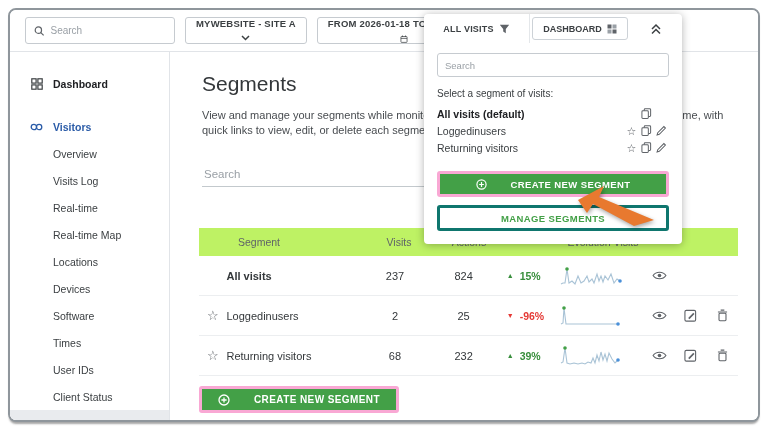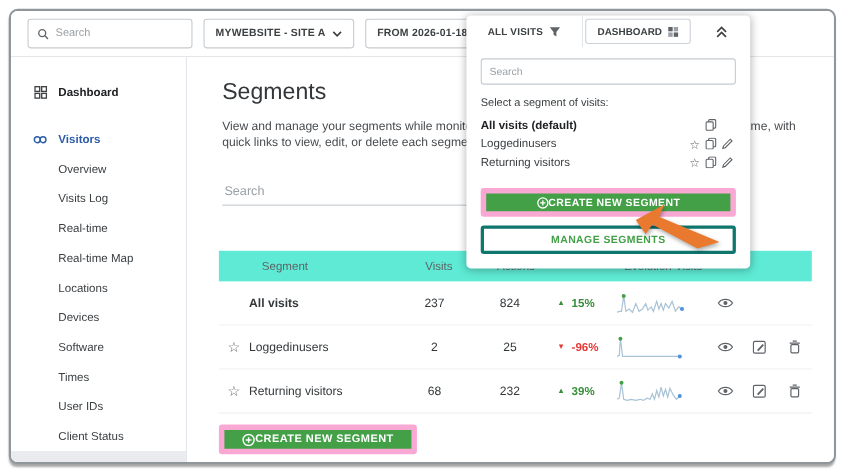--- a/index.html
+++ b/index.html
@@ -8,41 +8,41 @@
   .frame { position:absolute; left:8px; top:8px; width:752px; height:414px; background:#fff;
            border:2px solid #8f969c; border-radius:8px; overflow:hidden;
            box-shadow:0 3px 2px -1px rgba(0,0,0,.35); }
 
   
   .topbar { position:absolute; left:0; top:0; right:0; height:41px; display:flex; align-items:center; padding-left:15px; gap:10px; background:#fff; }
   .topbar-divider { position:absolute; left:0; top:41px; right:0; height:1px; background:#e1e4e8; }
   .searchbox { width:150px; height:27px; border:1px solid #c6cbd0; border-radius:3px; display:flex; align-items:center; padding:0 8px; gap:6px; }
   .searchbox input { border:none; outline:none; width:100%; font-size:10px; color:#333; font-family:inherit; }
   .searchbox input::placeholder { color:#9aa0a6; }
-  .tb-btn { height:27px; border:1px solid #c6cbd0; border-radius:3px; background:#fff; display:flex; align-items:center; gap:6px; padding:0 10px; font-size:9.5px; font-weight:bold; color:#3c4043; letter-spacing:.2px; cursor:pointer; font-family:inherit; }
+  .tb-btn { height:27px; border:1px solid #c6cbd0; border-radius:3px; background:#fff; display:flex; align-items:center; gap:6px; padding:0 10px; font-size:9.5px; font-weight:bold; color:#3c4043; letter-spacing:.2px; cursor:pointer; font-family:inherit;flex-direction:column; }
 
   
   .sidebar { position:absolute; left:0; top:42px; width:160px; bottom:0; border-right:1px solid #e1e4e8; padding-top:18px; background:#fff; }
   .nav-item { height:27px; display:flex; align-items:center; gap:10px; padding-left:20px; font-size:10.5px; color:#3c4043; cursor:pointer; }
   .nav-item .ic { width:13px; display:flex; justify-content:center; }
   .nav-item.top { font-weight:bold; color:#202124; }
   .nav-item.active-section { font-weight:bold; color:#2b5ca8;margin-top:16px; }
   .nav-item.sub { padding-left:43px; }
   .nav-item.selected { background:#e9ebee; }
 
   
   .main { position:absolute; left:161px; top:42px; right:0; bottom:0; background:#fff; }
   .page-title { position:absolute; left:31px; top:20px; font-size:21px; font-weight:500; color:#33373a; }
   .page-desc { position:absolute; left:31px; top:56px; width:548px; font-size:11px; line-height:15px; color:#484c50; }
   .main-search { position:absolute; left:31px; top:112px; width:262px; }
   .main-search input { width:100%; border:none; border-bottom:1px solid #c3c9cd; outline:none; font-size:11.5px; padding:4px 2px 6px 2px; color:#333; font-family:inherit; }
   .main-search input::placeholder { color:#9aa0a6; }
 
   .seg-table { position:absolute; left:28px; right:20px; top:176px; }
-  .t-head { height:28px; background:#5eead4; display:flex; align-items:center; font-size:10.5px; color:#5f6368; }
+  .t-head { height:28px; background:#bef264; display:flex; align-items:center; font-size:10.5px; color:#5f6368; }
   .t-row { height:40px; display:flex; align-items:center; border-bottom:1px solid #eceef0; font-size:11px; color:#33373a; background:#fff; }
   .col-star { width:28px; text-align:center; font-size:13px; color:#5f6368; }
   .col-name { width:146px; }
   .col-name.bold { font-weight:bold; }
   .col-visits { width:52px; text-align:center; }
   .col-actions { width:88px; text-align:center; }
   .num-bold { font-weight:normal; }
   .col-evo { width:140px; display:flex; align-items:center; gap:6px; }
   .h-seg { padding-left:39px; width:174px; }
   .h-visits { width:52px; text-align:center; }
@@ -51,22 +51,22 @@
   .trend { font-size:7px; }
   .trend.up { color:#388e3c; }
   .trend.down { color:#e53935; }
   .pct { font-size:10.5px; font-weight:bold; width:34px; }
   .pct.up { color:#388e3c; }
   .pct.down { color:#e53935; }
   .spacer { flex:1; }
   .icon-slot { width:32px; display:flex; justify-content:center; align-items:center; cursor:pointer; }
   .icon-slot.empty { cursor:default; }
 
-  .green-btn { display:inline-flex; align-items:center; gap:0; background:#43a047; color:#fff;
-               border:5px solid #f9a8d4; border-radius:3px; font-size:10px; font-weight:bold;
+  .green-btn { display:inline-flex; align-items:center; gap:24px; background:#43a047; color:#fff;
+               border:3px solid #f9a8d4; border-radius:3px; font-size:10px; font-weight:bold;
                letter-spacing:.4px; padding:0 16px; height:27px; cursor:pointer; font-family:inherit; }
   .main-create { position:absolute; left:28px; top:334px; }
 
   
   .popup { position:absolute; left:414px; top:4px; width:258px; background:#fff; border-radius:4px;
            box-shadow:0 1px 8px rgba(0,0,0,.3); z-index:20; }
   .popup-head { height:29px; display:flex; align-items:stretch; }
   .ph-tab { width:106px; display:flex; align-items:center; justify-content:center; gap:5px;
             font-size:9px; font-weight:bold; color:#3c4043; letter-spacing:.2px; cursor:pointer;
             border-right:1px solid #e4e7ea; }

